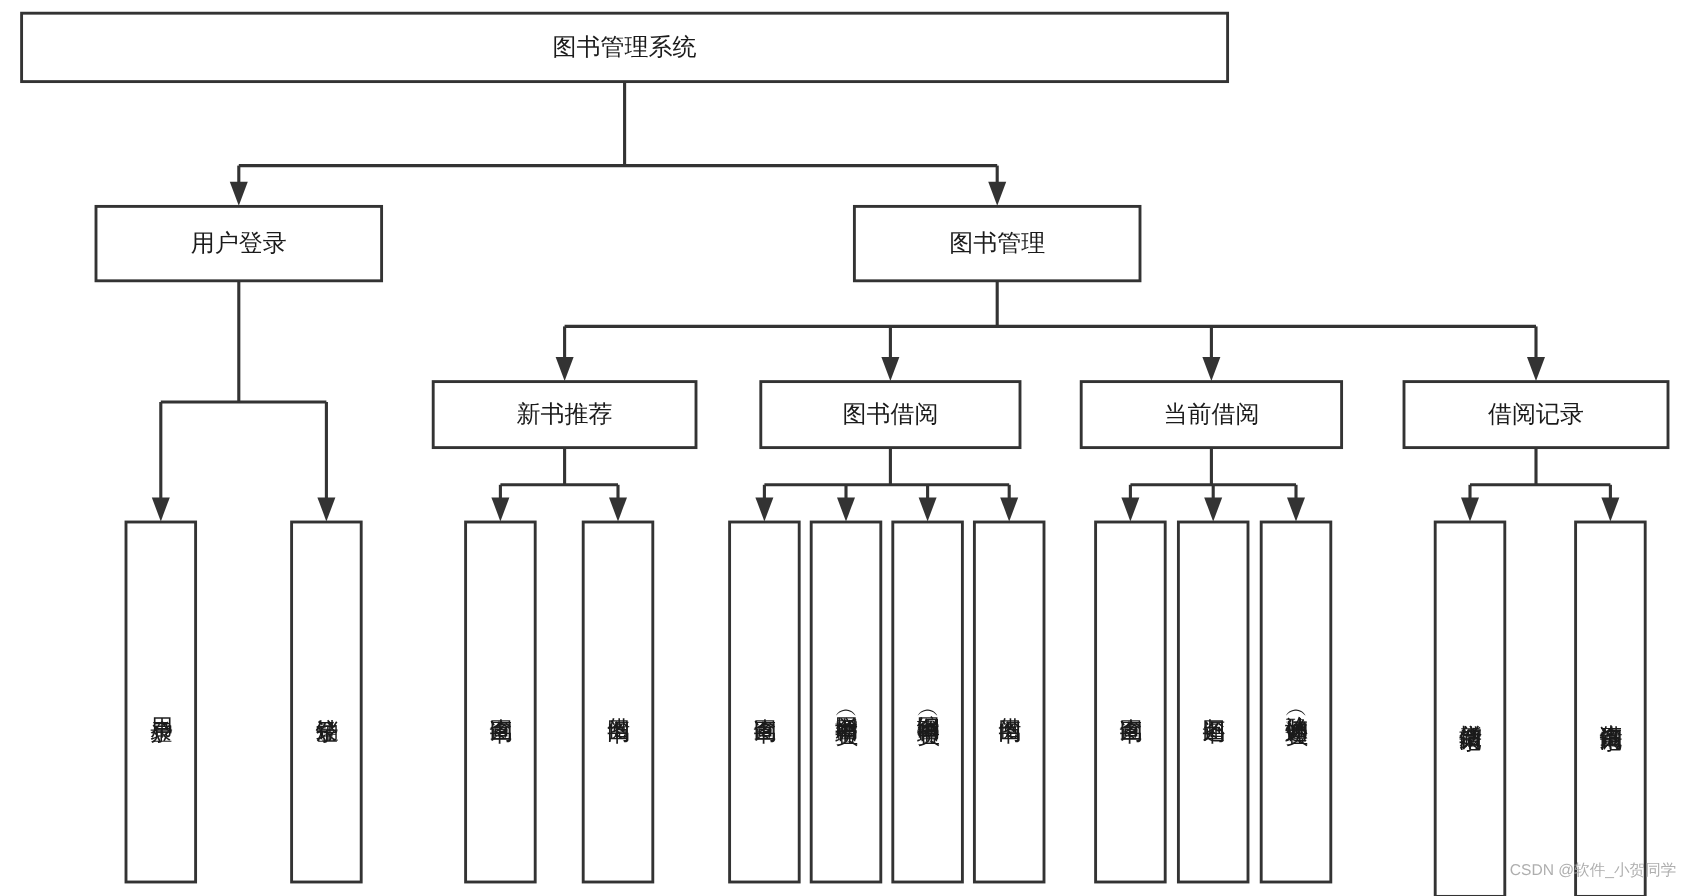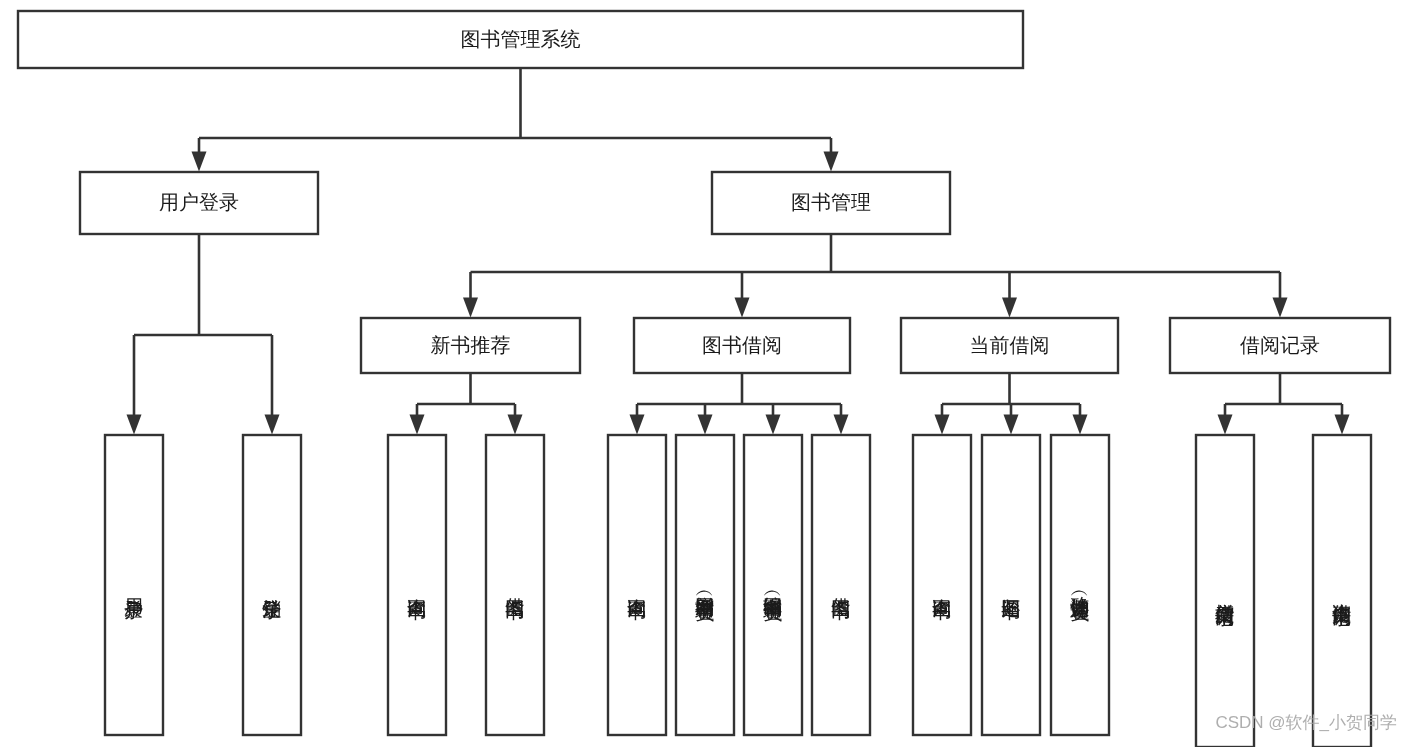--- a/index.html
+++ b/index.html
@@ -63,21 +63,21 @@
     justify-content: center;
     text-align: center;
     white-space: nowrap;
     pointer-events: none;
   }
   .watermark {
     position: absolute;
     right: 8px;
     bottom: 4px;
     font-family: "Liberation Sans", "DejaVu Sans", sans-serif;
-    font-size: 17px;
+    font-size: 13px;
     color: #a8a8a8;
     white-space: nowrap;
     opacity: 0.92;
   }
 </style>
 </head>
 <body>
 
 <div id="diagram-root">
 

